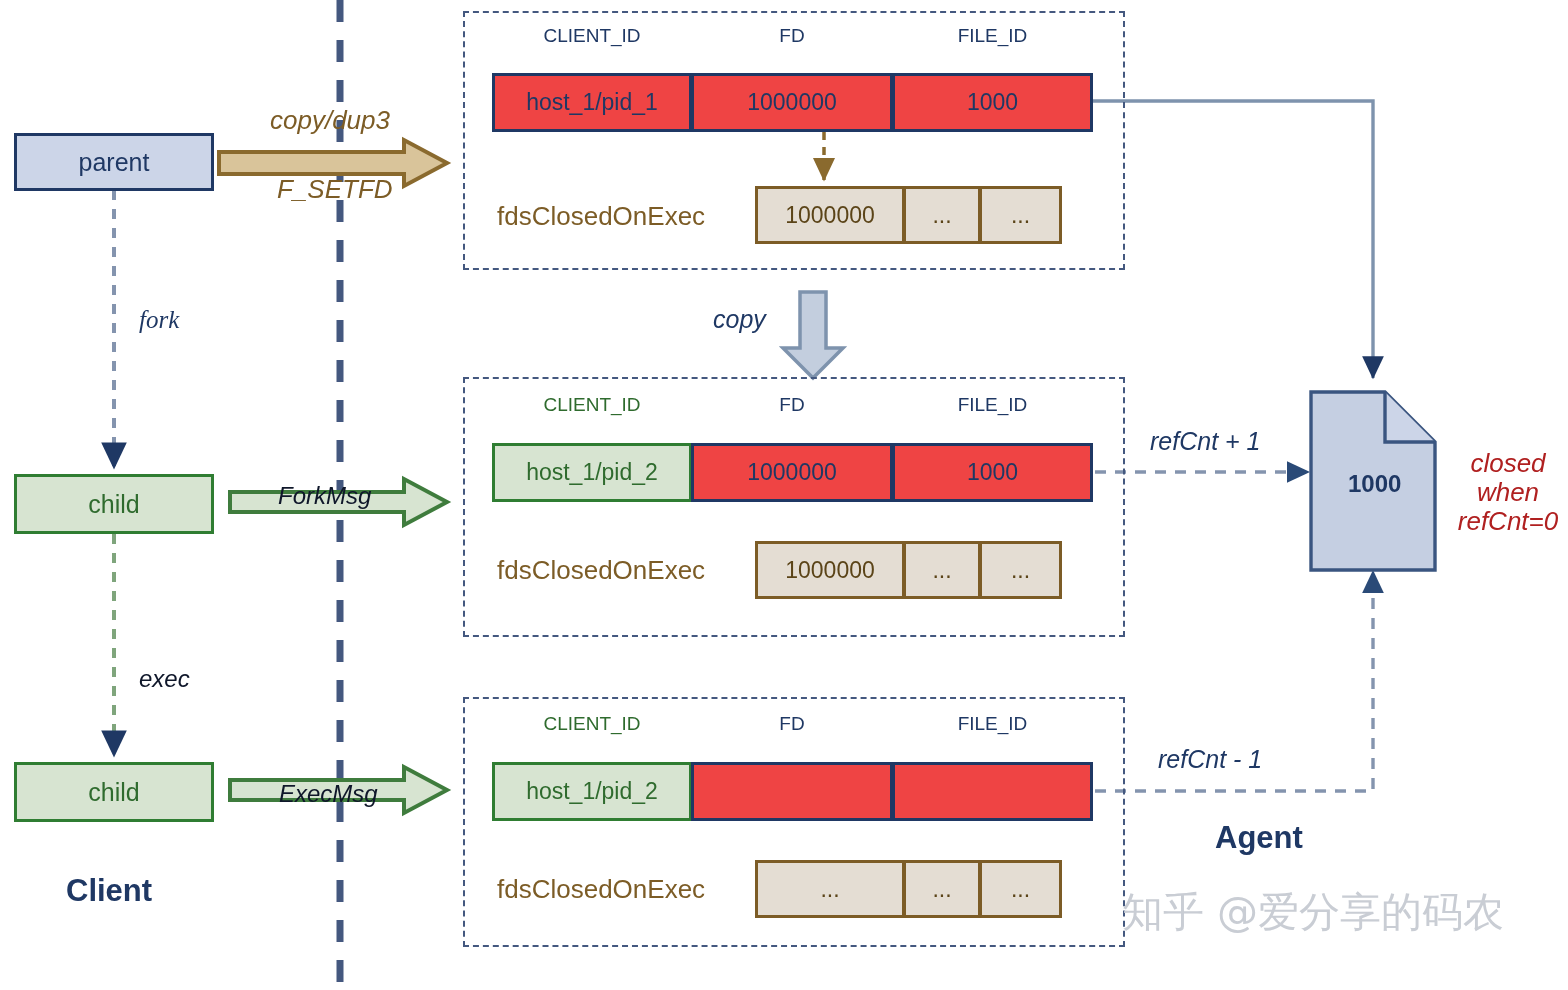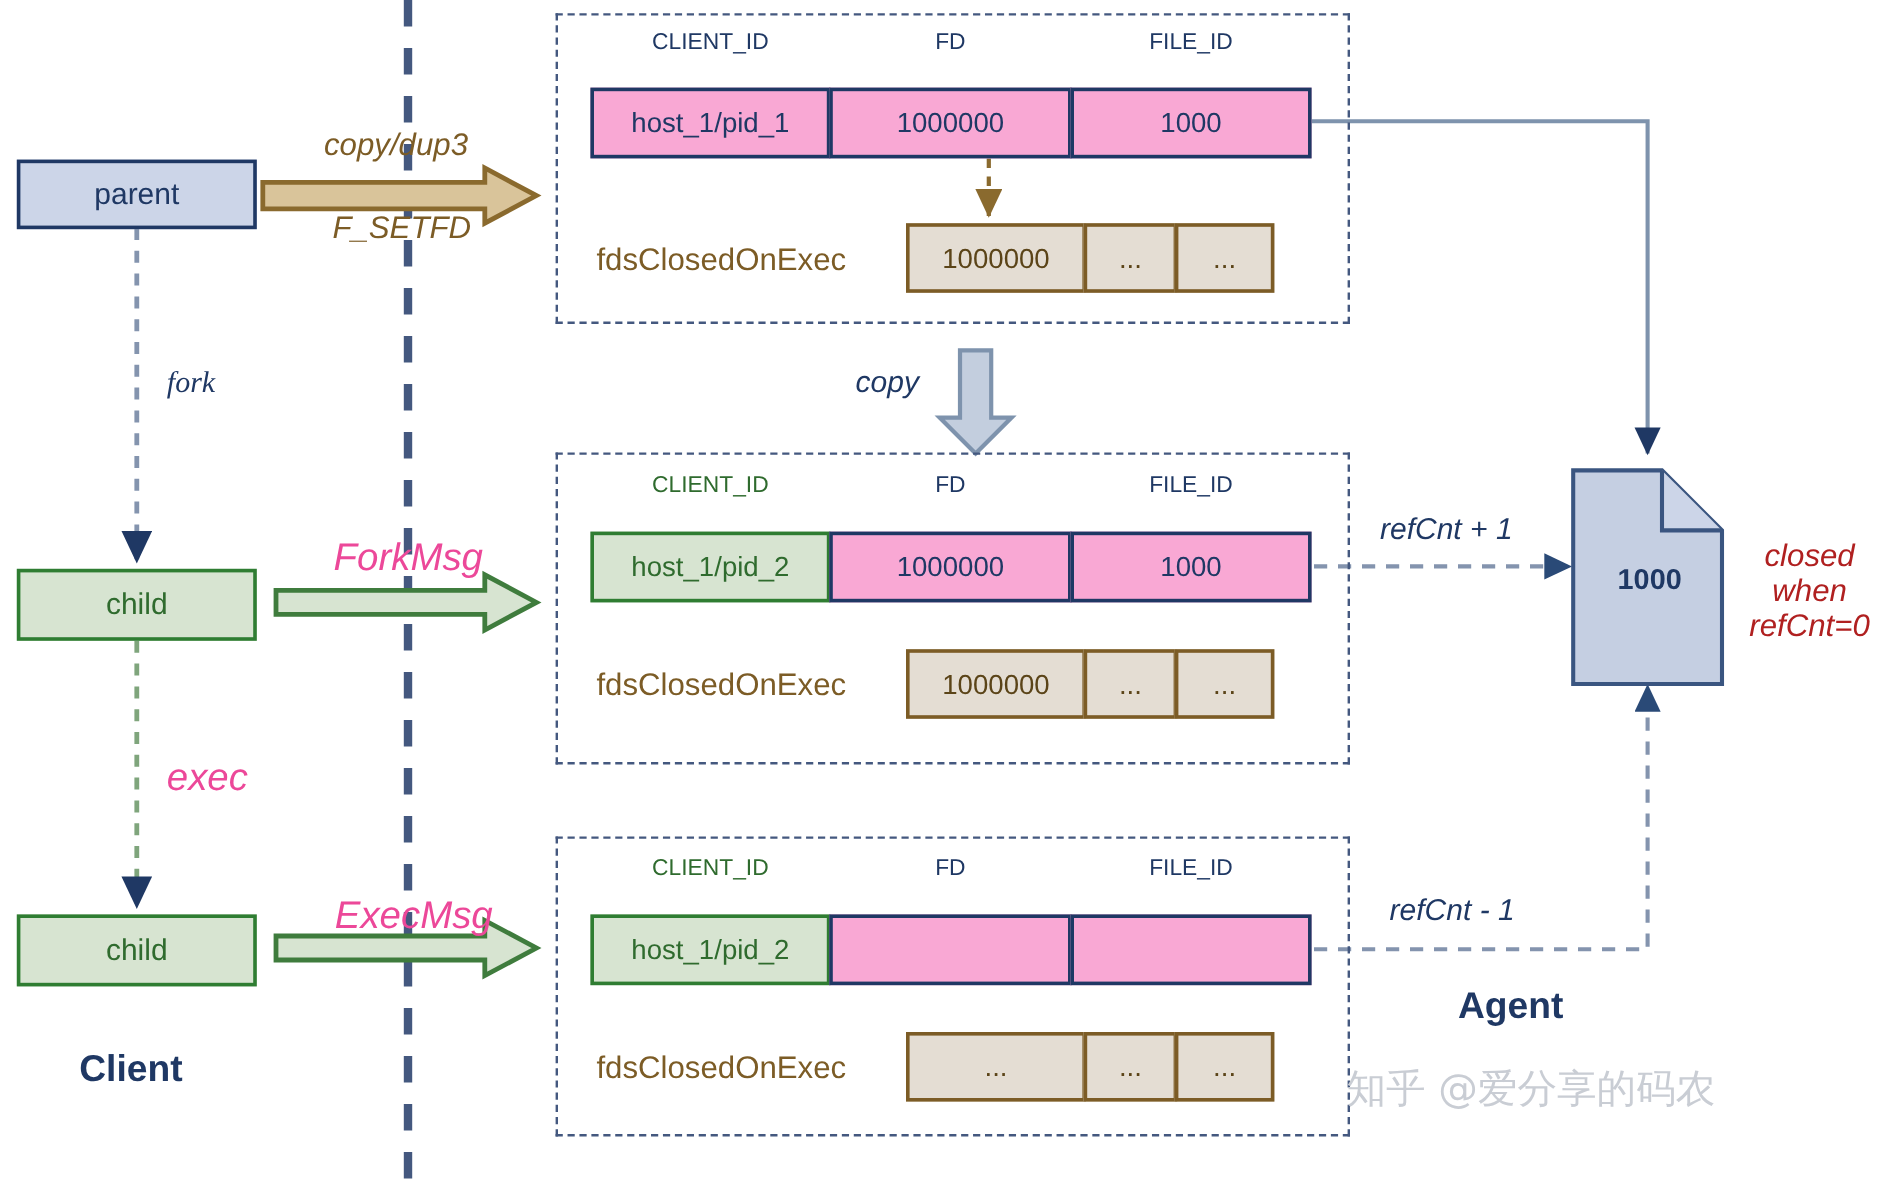--- a/index.html
+++ b/index.html
@@ -18,41 +18,41 @@
   .container-box { position:absolute; box-sizing:border-box;
                    border:2.5px dashed #44587f; background:transparent; }
 
   
   .col-head { position:absolute; font-size:19px; text-align:center; }
   .col-head.blue { color:#1f3864; }
   .col-head.green { color:#2f6b2e; }
 
   .cell { position:absolute; box-sizing:border-box; display:flex;
           align-items:center; justify-content:center; font-size:23px; }
-  .cell.blue  { background:#f9a8d4; border:3px solid #1f3864; color:#1f3864; }
+  .cell.blue  { background:#ef4444; border:3px solid #1f3864; color:#1f3864; }
   .cell.green { background:#d7e4d1; border:3px solid #2f7d32; color:#2f6b2e; }
   .cell.brown { background:#e4ddd3; border:3px solid #7c5c26; color:#5b4418; }
 
   .fds-label { position:absolute; font-size:26px; color:#7c5c26; white-space:nowrap; }
 
   
   .elabel { position:absolute; font-style:italic; white-space:nowrap; }
   .elabel.brown { color:#7c5c26; font-size:26px; }
-  .elabel.green { color:#ec4899; font-size:32px; }
+  .elabel.green { color:#0f172a; font-size:24px;margin-top:36px; }
   .elabel.navy  { color:#1f3864; font-size:25px; }
 
   .zone-label { position:absolute; font-weight:bold; font-size:31px; color:#1f3864; }
 
   .note-red { position:absolute; font-style:italic; font-size:26px; color:#b02020;
               text-align:center; line-height:1.12;margin-top:17px; }
 
   .fileid-num { position:absolute; font-weight:bold; font-size:24px; color:#1f3864; }
 
   
-  .watermark { position:absolute; font-size:33px; color:#c9cdd4; white-space:nowrap;
+  .watermark { position:absolute; font-size:41px; color:#c9cdd4; white-space:nowrap;
                font-family:"DejaVu Sans", sans-serif; }
 </style>
 </head>
 <body>
 
 <div class="stage">
 
   <svg class="layer" viewBox="0 0 1568 990">
     <defs>
       <marker id="arrowNavy" markerWidth="9" markerHeight="9" refX="6.4" refY="3.2" orient="auto" markerUnits="strokeWidth">

